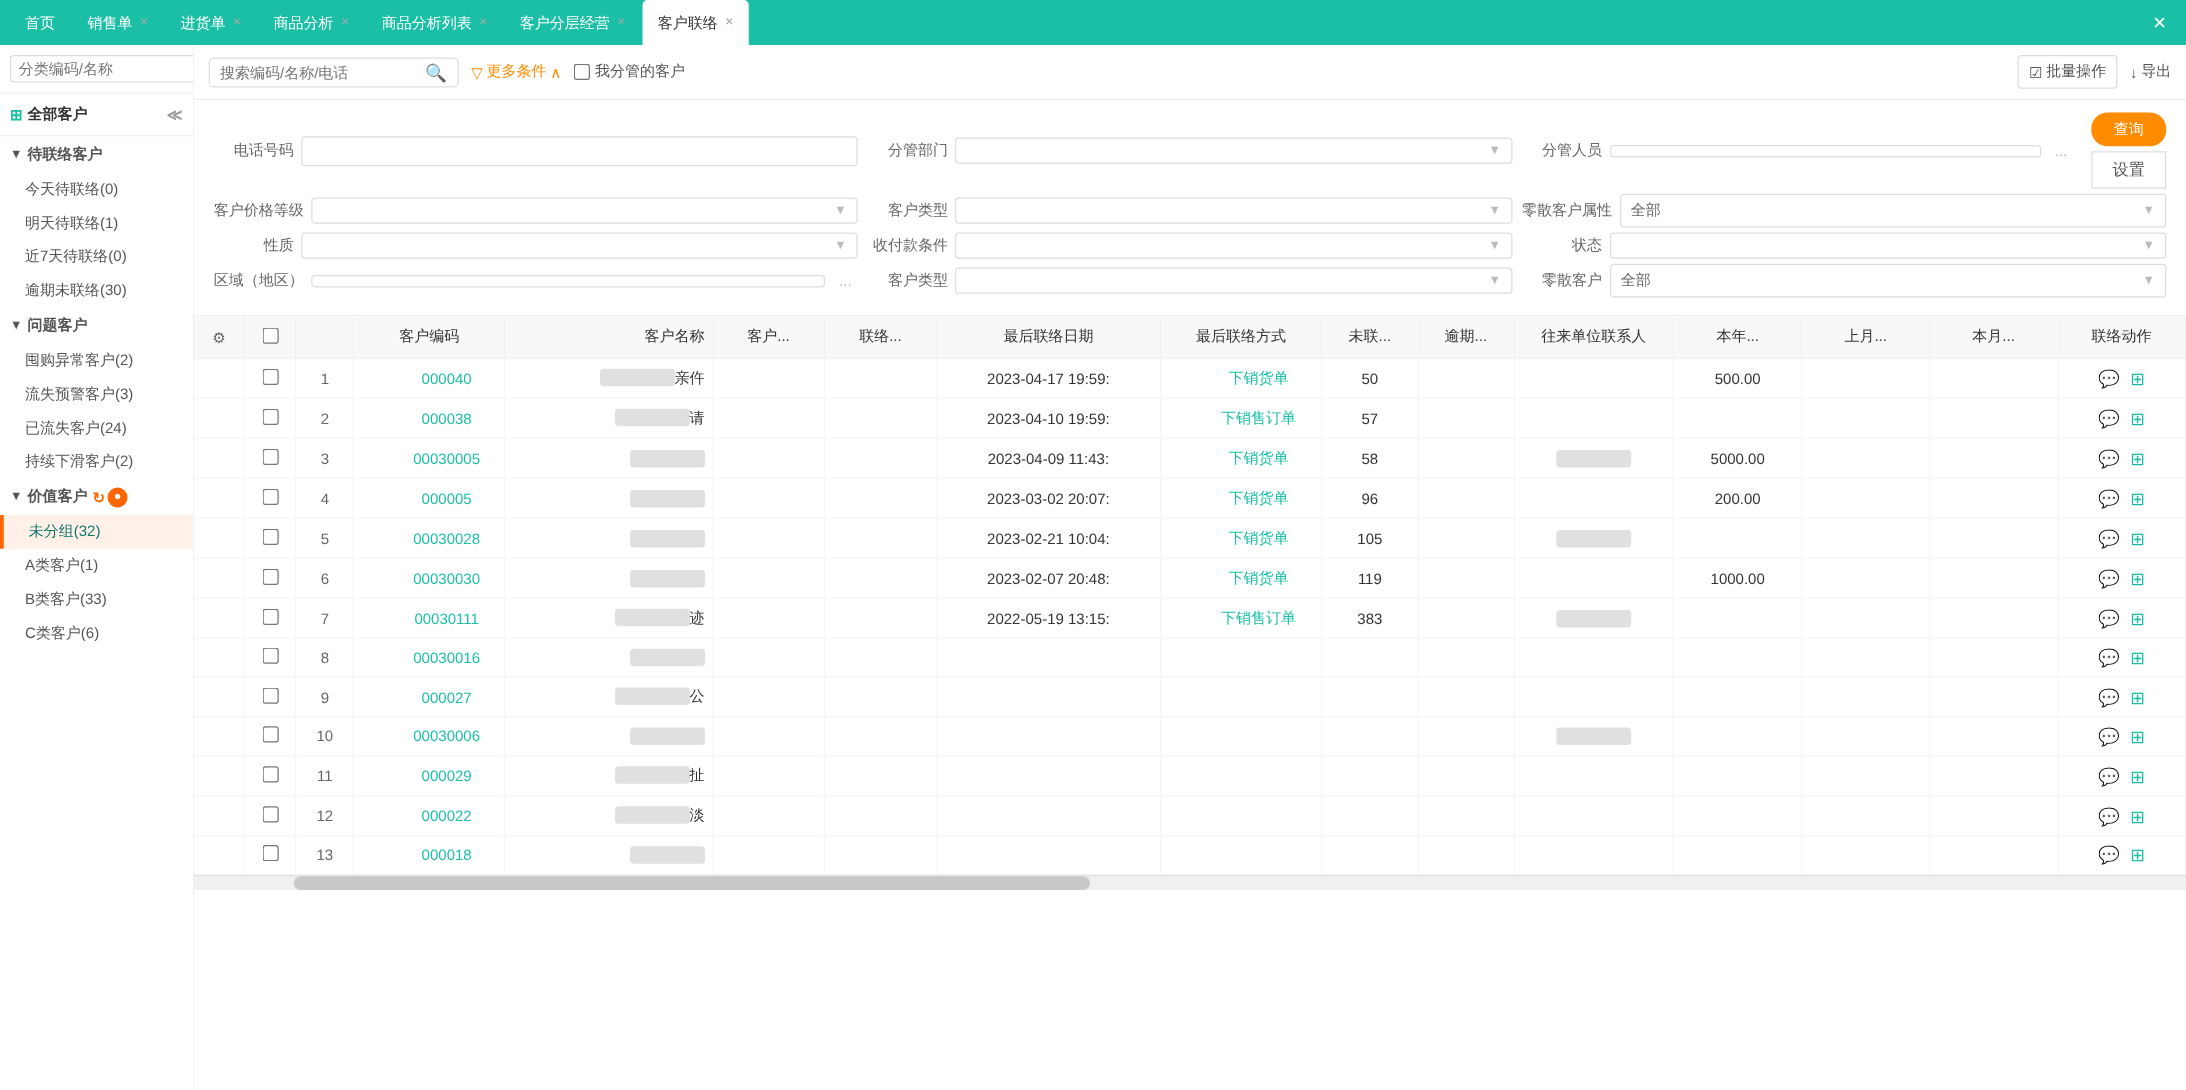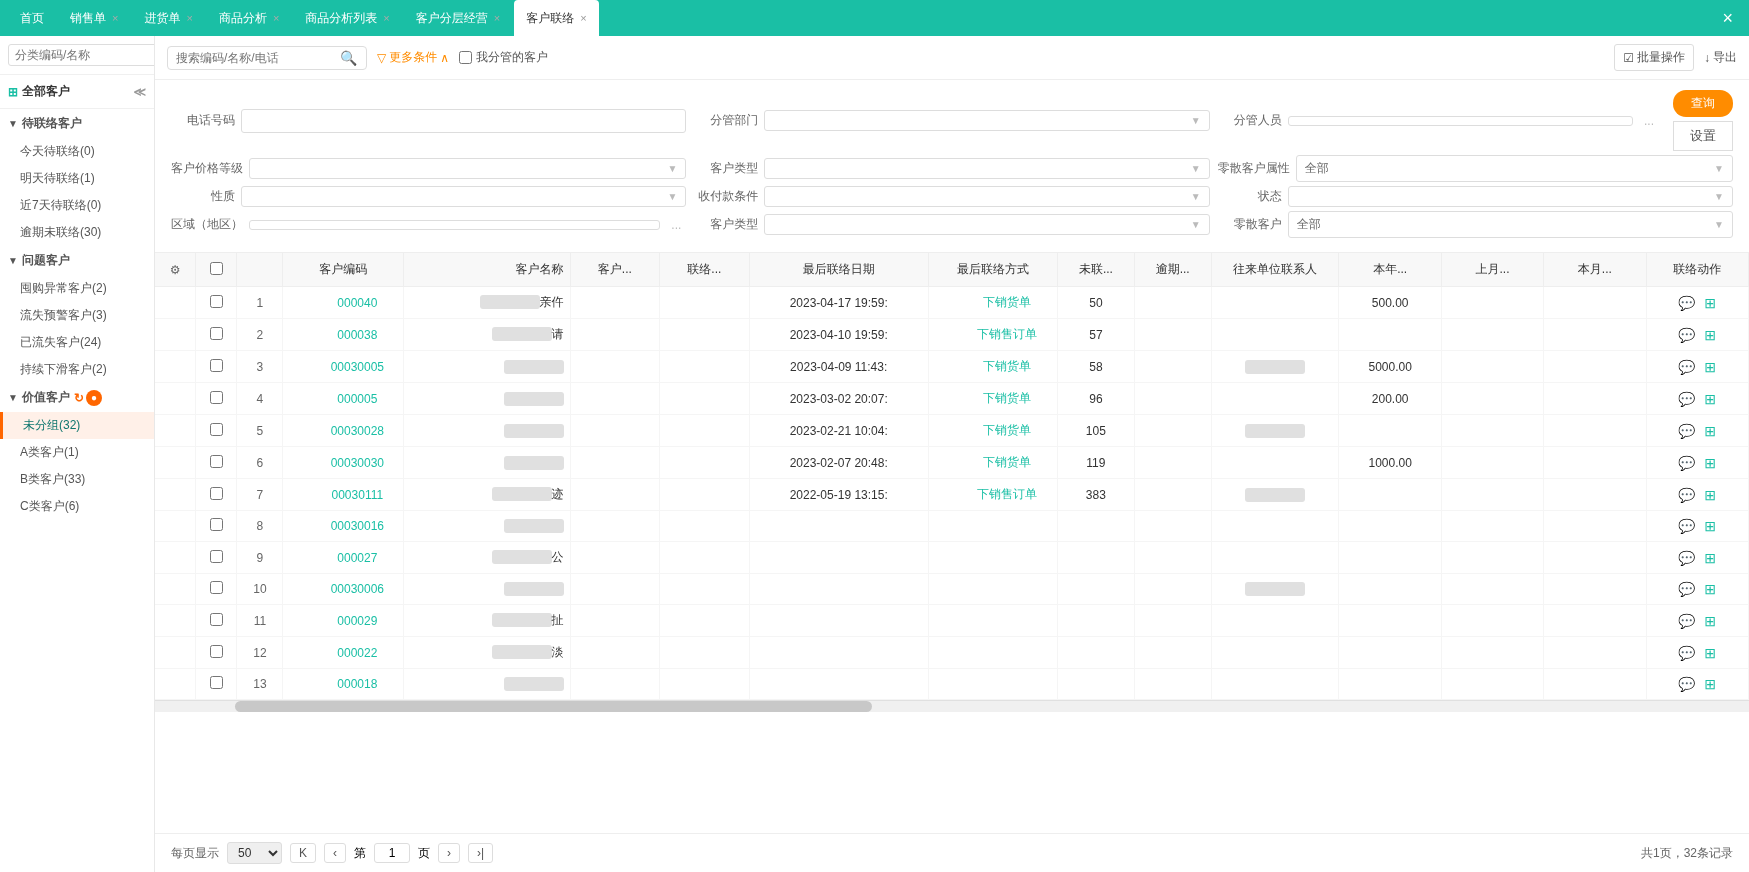--- a/index.html
+++ b/index.html
@@ -954,30 +954,15 @@
       </div>
     </td>
             </tr>
           </tbody>
       </table>
       <div class="h-scrollbar">
         <div class="h-scrollbar-thumb"></div>
       </div>
     </div>
 
-    <div class="pagination-bar">
-      <span class="page-size-label">每页显示</span>
-      <select class="page-size-select">
-        <option value="50">50</option>
-        <option value="100">100</option>
-      </select>
-      <button class="page-nav-btn">K</button>
-      <button class="page-nav-btn">‹</button>
-      <span>第</span>
-      <input class="page-input" type="text" value="1" style="">
-      <span>页</span>
-      <button class="page-nav-btn">›</button>
-      <button class="page-nav-btn">›|</button>
-      <span class="page-info">共1页，32条记录</span>
-    </div>
 
   </div>
 </div>
 
 </body></html>

